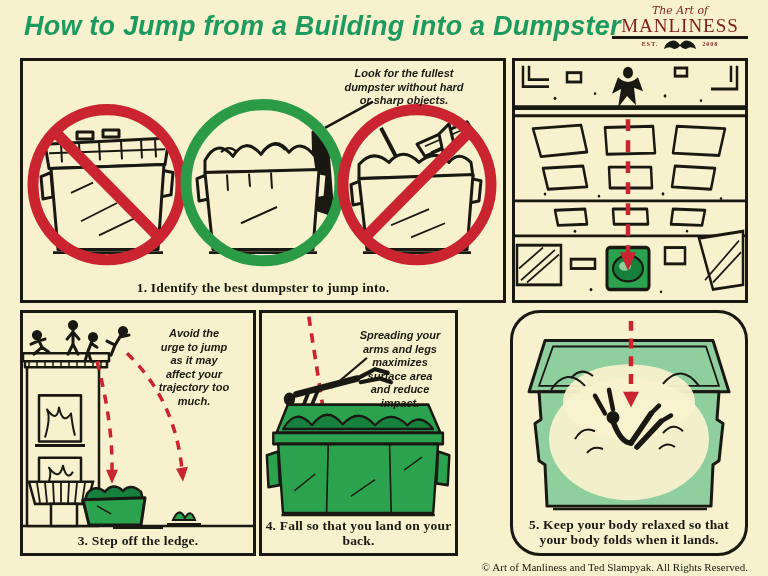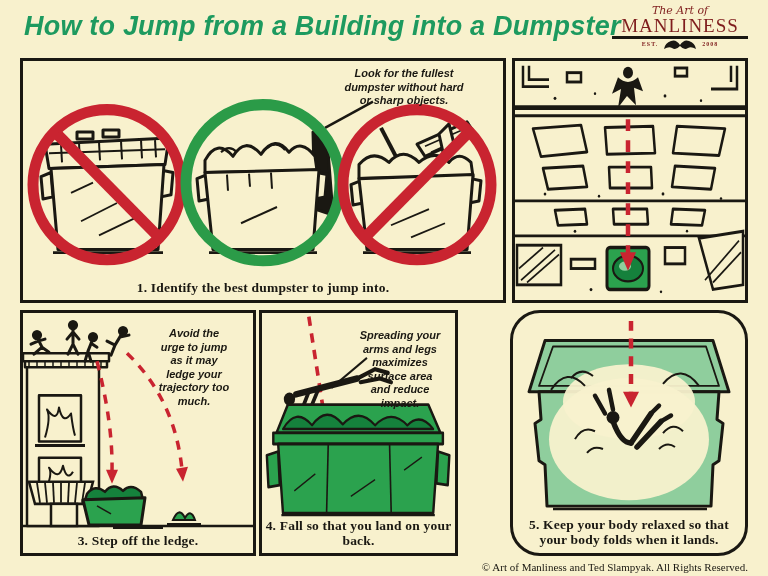--- a/index.html
+++ b/index.html
@@ -288,21 +288,21 @@
 
       <g>
         <path d="M150,206 Q156,192 162,204 Q168,194 172,206 Z" fill="#2ba24e" stroke="#1a1812" stroke-width="2"></path>
         <path d="M144,210 L178,210" stroke="#1a1812" stroke-width="2"></path>
       </g>
       <line x1="90" y1="214" x2="140" y2="214" stroke="#1a1812" stroke-width="2"></line>
     </svg>
     <div class="annotation" id="anno-3">Avoid the
 urge to jump
 as it may
-ledge your
+affect your
 trajectory too
 much.</div>
     <div class="caption">3. Step off the ledge.</div>
   </div>
 
   <div class="panel" id="panel-4">
     <svg viewBox="0 0 239 218" preserveAspectRatio="none">
 
       <line x1="86" y1="80" x2="130" y2="48" stroke="#1a1812" stroke-width="2.5"></line>
 

